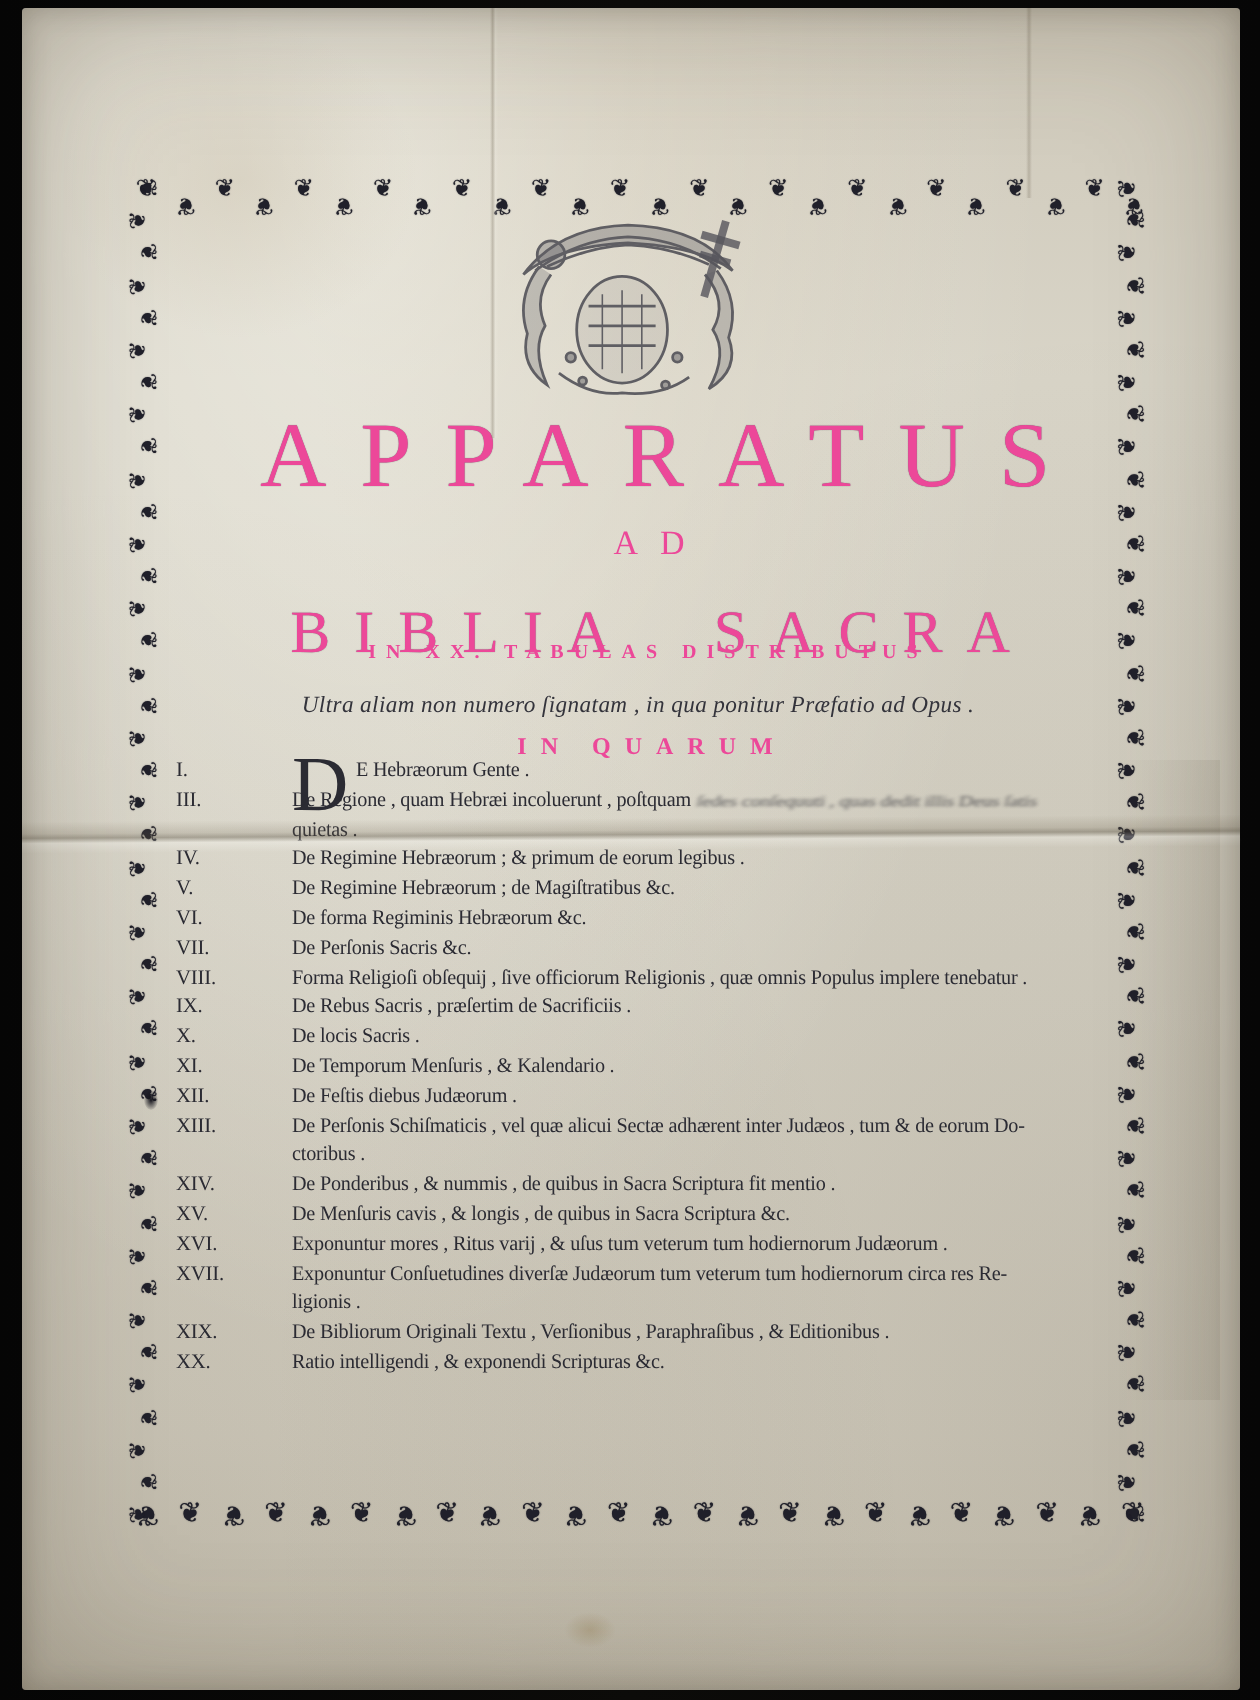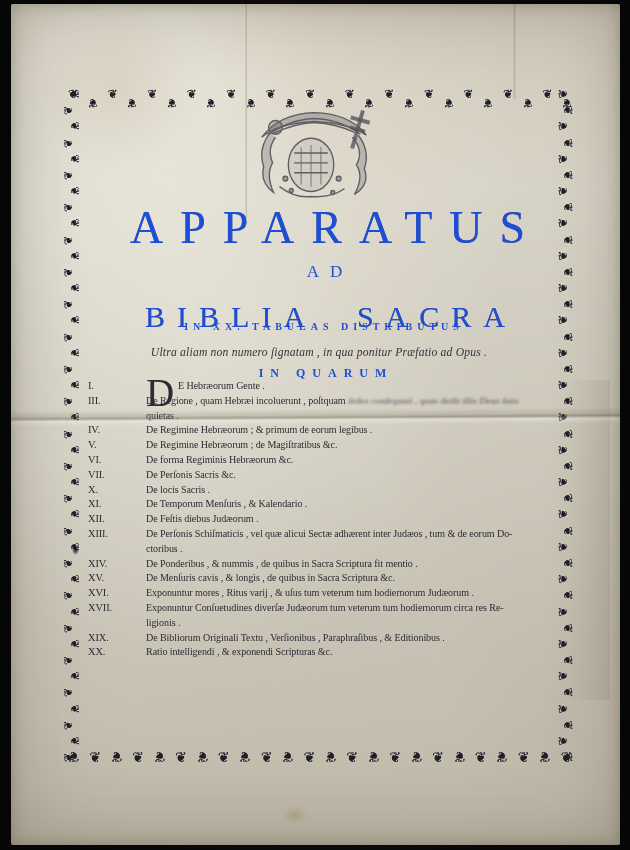--- a/index.html
+++ b/index.html
@@ -58,21 +58,21 @@
   .orn-bottom span:nth-child(odd){transform:rotate(180deg);}
   .orn-left{left:60px;top:86px;width:23px;height:679px;flex-direction:column;font-size:11px;}
   .orn-left span{transform:rotate(90deg);}
   .orn-left span:nth-child(even){transform:rotate(270deg);}
   .orn-right{left:553px;top:86px;width:25px;height:679px;flex-direction:column;font-size:12px;}
   .orn-right span{transform:rotate(270deg);}
   .orn-right span:nth-child(even){transform:rotate(90deg);}
   
   .crest{position:absolute;left:240px;top:104px;width:148px;height:102px;opacity:.78;filter:blur(.3px);}
   
-  .hwrap{position:absolute;left:85px;width:468px;text-align:center;color:#1d4ed8;}
+  .hwrap{position:absolute;left:85px;width:468px;text-align:center;color:#ec4899;}
   .t-main {top:201px;font-size:46px;letter-spacing:17px;padding-left:17px;font-weight:500;
            text-shadow:0 0 .5px rgba(40,40,52,.65);}
   .t-ad   {top:262px;font-size:17px;letter-spacing:11px;padding-left:11px;font-weight:normal;}
   .t-bib  {top:300px;font-size:30px;letter-spacing:12px;word-spacing:22px;padding-left:12px;
            text-shadow:0 0 .5px rgba(40,40,52,.6);}
   .t-tab  {top:321px;font-size:10px;letter-spacing:5px;padding-left:5px;font-weight:bold;}
   .t-sub  {top:346px;font-size:11.6px;font-style:italic;letter-spacing:.2px;color:#33333b;}
   .t-quar {top:366px;font-size:12px;letter-spacing:7px;padding-left:7px;font-weight:bold;}
   
   .toc{position:absolute;left:88px;top:379px;width:472px;color:#2b2b33;
@@ -301,20 +301,32 @@
         <div class="toc-line">De forma Regiminis Hebræorum &amp;c.</div>
       </div>
     </div>
     <div class="toc-row">
       <div class="toc-num">VII.</div>
       <div class="toc-text">
         <div class="toc-line">De Perſonis Sacris &amp;c.</div>
       </div>
     </div>
     <div class="toc-row">
+      <div class="toc-num">VIII.</div>
+      <div class="toc-text">
+        <div class="toc-line">Forma Religioſi obſequij , ſive officiorum Religionis , quæ omnis Populus implere tenebatur .</div>
+      </div>
+    </div>
+    <div class="toc-row">
+      <div class="toc-num">IX.</div>
+      <div class="toc-text">
+        <div class="toc-line">De Rebus Sacris , præſertim de Sacrificiis .</div>
+      </div>
+    </div>
+    <div class="toc-row">
       <div class="toc-num">X.</div>
       <div class="toc-text">
         <div class="toc-line">De locis Sacris .</div>
       </div>
     </div>
     <div class="toc-row">
       <div class="toc-num">XI.</div>
       <div class="toc-text">
         <div class="toc-line">De Temporum Menſuris , &amp; Kalendario .</div>
       </div>

